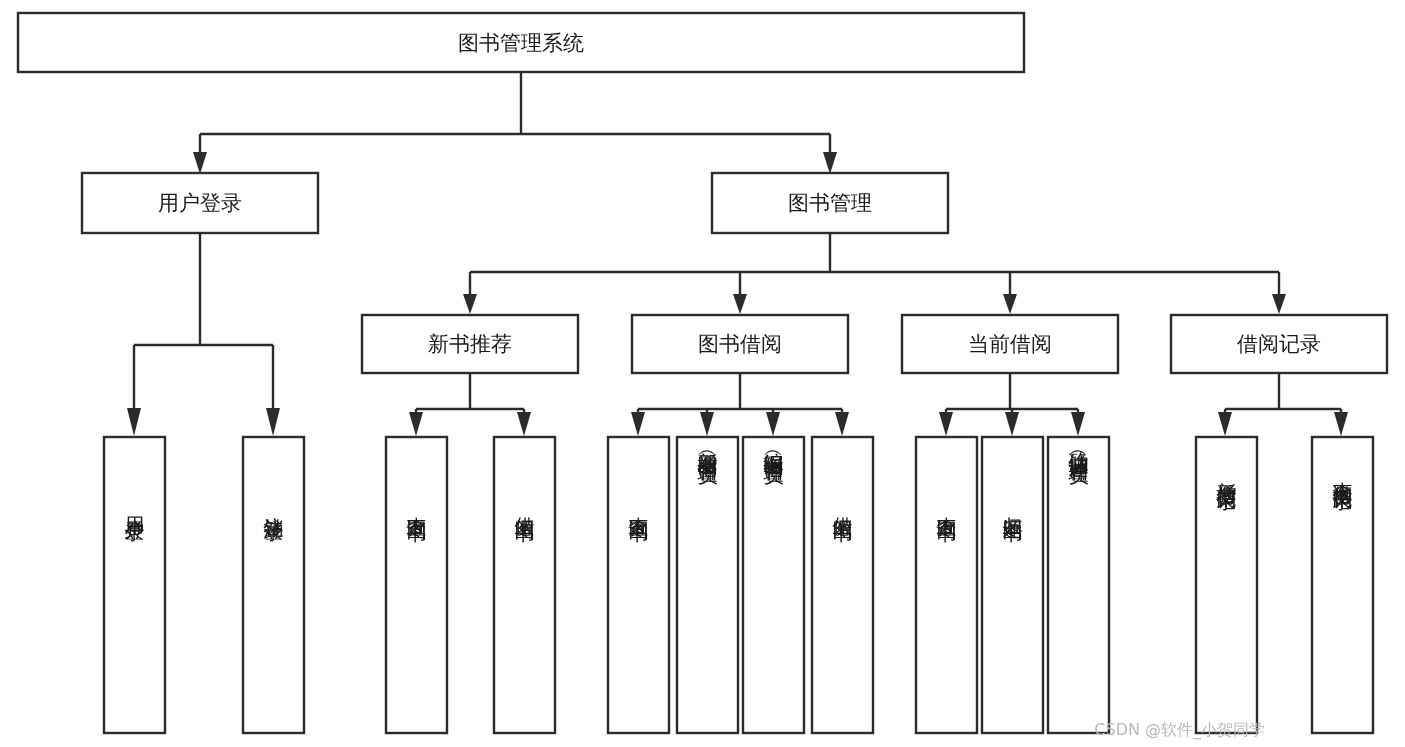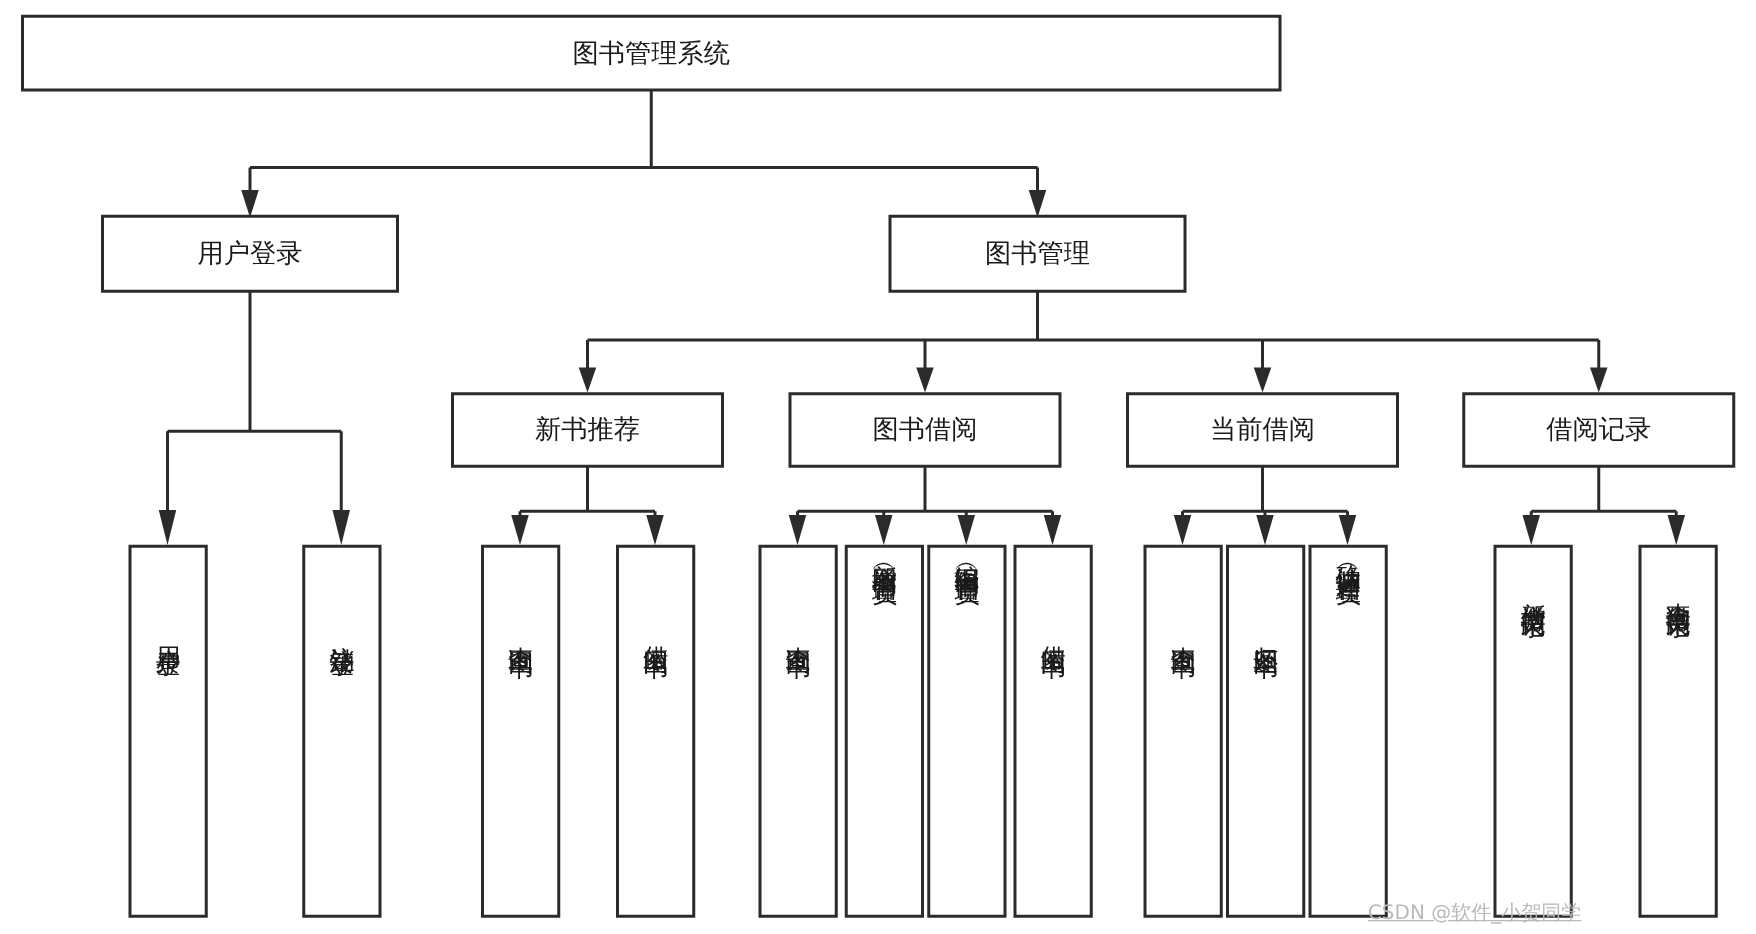--- a/index.html
+++ b/index.html
@@ -59,21 +59,20 @@
   }
   .watermark {
     position: absolute;
     right: 8px;
     bottom: 6px;
     font-family: "DejaVu Sans", "Liberation Sans", sans-serif;
     font-size: 16px;
     color: #b9b9b9;
     white-space: nowrap;
     user-select: none;
-    text-decoration: underline;
   }
 </style>
 </head>
 <body>
 
 <div id="diagram-root">
 
   <svg class="diagram" viewBox="0 0 1405 747" xmlns="http://www.w3.org/2000/svg">
 
     <g>

